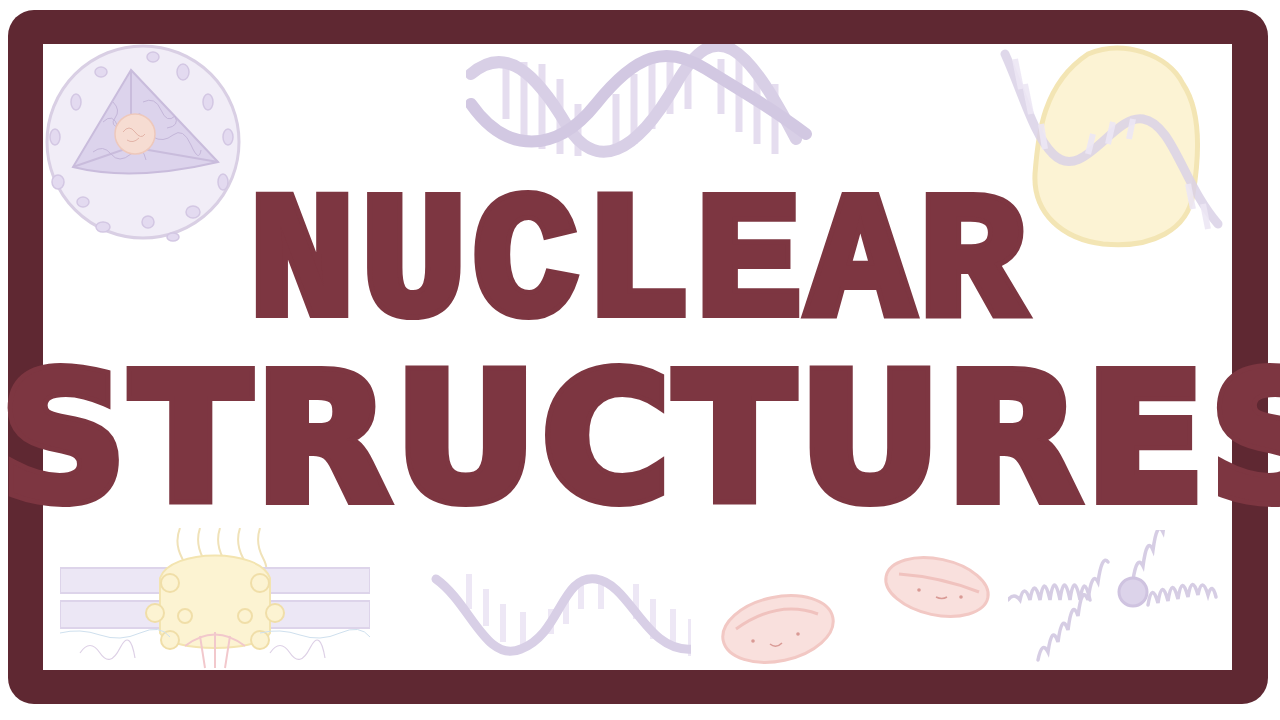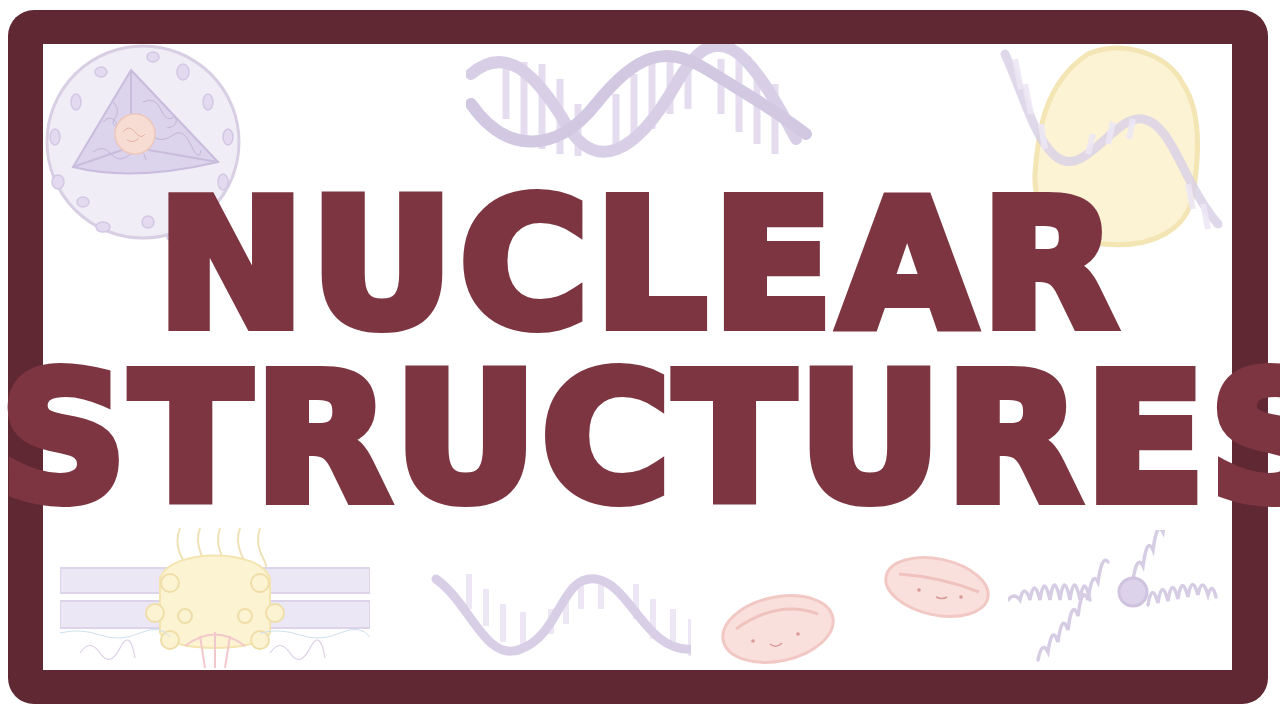--- a/index.html
+++ b/index.html
@@ -6,21 +6,21 @@
   body { width:1280px; height:720px; background:#ffffff; position:relative; overflow:hidden;
          font-family: "DejaVu Sans", sans-serif; }
   .frame { position:absolute; left:8px; top:10px; width:1260px; height:694px;
            background:#5f2832; border-radius:26px; }
   .panel { position:absolute; left:43px; top:44px; width:1189px; height:626px;
            background:#ffffff; overflow:hidden; }
   .deco { position:absolute; }
   .title-line { position:absolute; left:0; width:1280px; text-align:center;
                 font-family: "DejaVu Sans", sans-serif; font-weight:bold;
                 color:#7d3641; letter-spacing:6px; line-height:1; }
-  .line1 { top:178px; font-size:176px; }
+  .line1 { top:178px; font-size:176px;font-family:Liberation Mono, monospace; }
   .line2 { top:352px; font-size:176px; letter-spacing:4px;text-align:right; }
   .title-line span { display:inline-block; -webkit-text-stroke:10px #7d3641; paint-order: stroke fill; }
 </style>
 </head>
 <body>
 
 <div class="frame"></div>
 
 <div class="panel">
 

